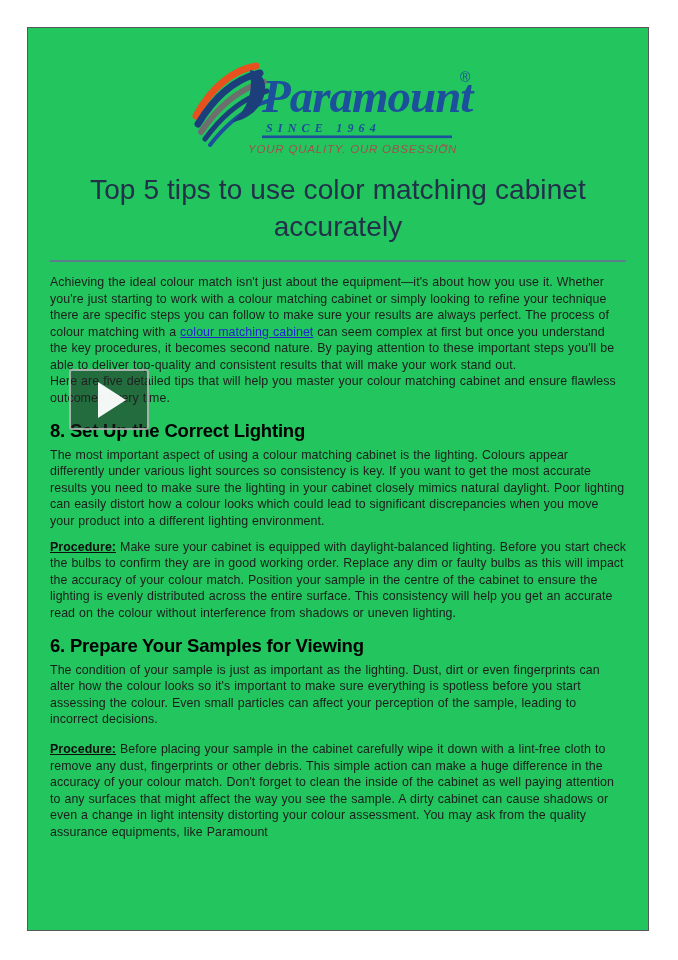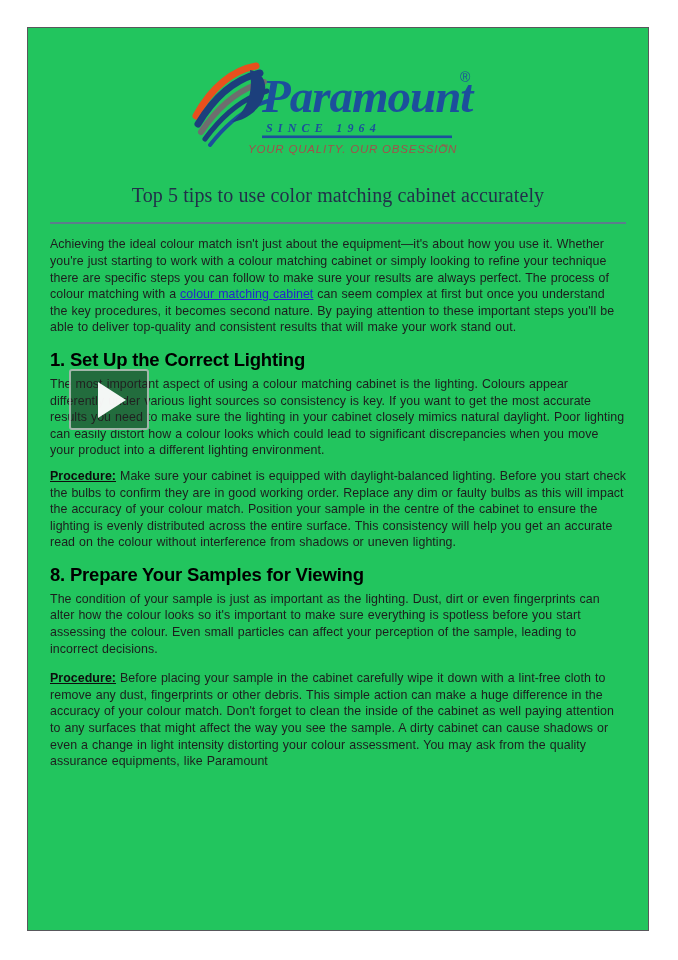--- a/index.html
+++ b/index.html
@@ -45,27 +45,27 @@
     position: absolute;
     left: 50%;
     top: 0;
     transform: translateX(-50%);
     width: 300px;
     height: 98px;
   }
 
   
   #doc-title {
-    font-family: Liberation Serif, serif;
-    font-size: 20px;
+    font-family: Liberation Sans, sans-serif;
+    font-size: 28px;
     line-height: 1.32;
     color: #22304a;
     text-align: center;
     font-weight: normal;
-    margin: 12px 0 0 0;
+    margin: 2px 0 0 0;
     padding: 0 12px;
     letter-spacing: 0.1px;
   }
   #title-rule {
     height: 0;
     border-top: 2px solid #5c7d8c;
     margin: 14px 0 12px 0;
   }
 
   
@@ -153,34 +153,35 @@
       </svg>
     </div>
 
     <h1 id="doc-title">Top 5 tips to use color matching cabinet accurately</h1>
     <div id="title-rule"></div>
 
     <div class="body-area">
 
       <p class="para"><span>Achieving the ideal colour match isn't just about the equipment—it's about how you use it. Whether you're just starting to work with a colour matching  cabinet or simply looking to refine your technique there are specific steps you can follow to make sure your results are always perfect. The process of colour matching with a </span><a href="#" class="inline-link">colour matching cabinet</a><span> can seem complex at first but once you understand the key procedures, it becomes second nature. By paying attention to these important steps you'll be able to deliver top-quality and consistent results that will make your work stand out.</span></p>
 
+      <p class="para">Here are five detailed tips that will help you master your colour matching  cabinet and ensure flawless outcomes every time.</p>
 
       <div class="gap-md"></div>
 
-      <h2 class="section-head">1. Set Up the Correct Lighting</h2>
+      <h2 class="section-head">8. Set Up the Correct Lighting</h2>
 
       <p class="para">The most important aspect of using a colour matching  cabinet is the lighting. Colours appear differently under various light sources so consistency is key. If you want to get the most accurate results you need to make sure the lighting in your cabinet closely mimics natural daylight. Poor lighting can easily distort how a colour looks which could lead to significant discrepancies when you move your product into a different lighting environment.</p>
 
       <div class="gap-sm"></div>
 
       <p class="para"><span class="lead">Procedure:</span><span> Make sure your cabinet is equipped with daylight-balanced lighting. Before you start check the bulbs to confirm they are in good working order. Replace any dim or faulty bulbs as this will impact the accuracy of your colour match. Position your sample in the centre of the cabinet to ensure the lighting is evenly distributed across the entire surface. This consistency will help you get an accurate read on the colour without interference from shadows or uneven lighting.</span></p>
 
       <div class="gap-md"></div>
 
-      <h2 class="section-head">8. Prepare Your Samples for Viewing</h2>
+      <h2 class="section-head">6. Prepare Your Samples for Viewing</h2>
 
       <p class="para">The condition of your sample is just as important as the lighting. Dust, dirt or even fingerprints can alter how the colour looks so it's important to make sure everything is spotless before you start assessing the colour. Even small particles can affect your perception of the sample, leading to incorrect decisions.</p>
 
       <div class="gap-md"></div>
 
       <p class="para"><span class="lead">Procedure:</span><span> Before placing your sample in the cabinet carefully wipe it down with a lint-free cloth to remove any dust, fingerprints or other debris. This simple action can make a huge difference in the accuracy of your colour match. Don't forget to clean the inside of the cabinet as well paying attention to any surfaces that might affect the way you see the sample. A dirty cabinet can cause shadows or even a change in light intensity distorting your colour assessment. You may ask from the quality assurance equipments, like Paramount</span></p>
 
     </div>
 
     <div id="video-overlay">

